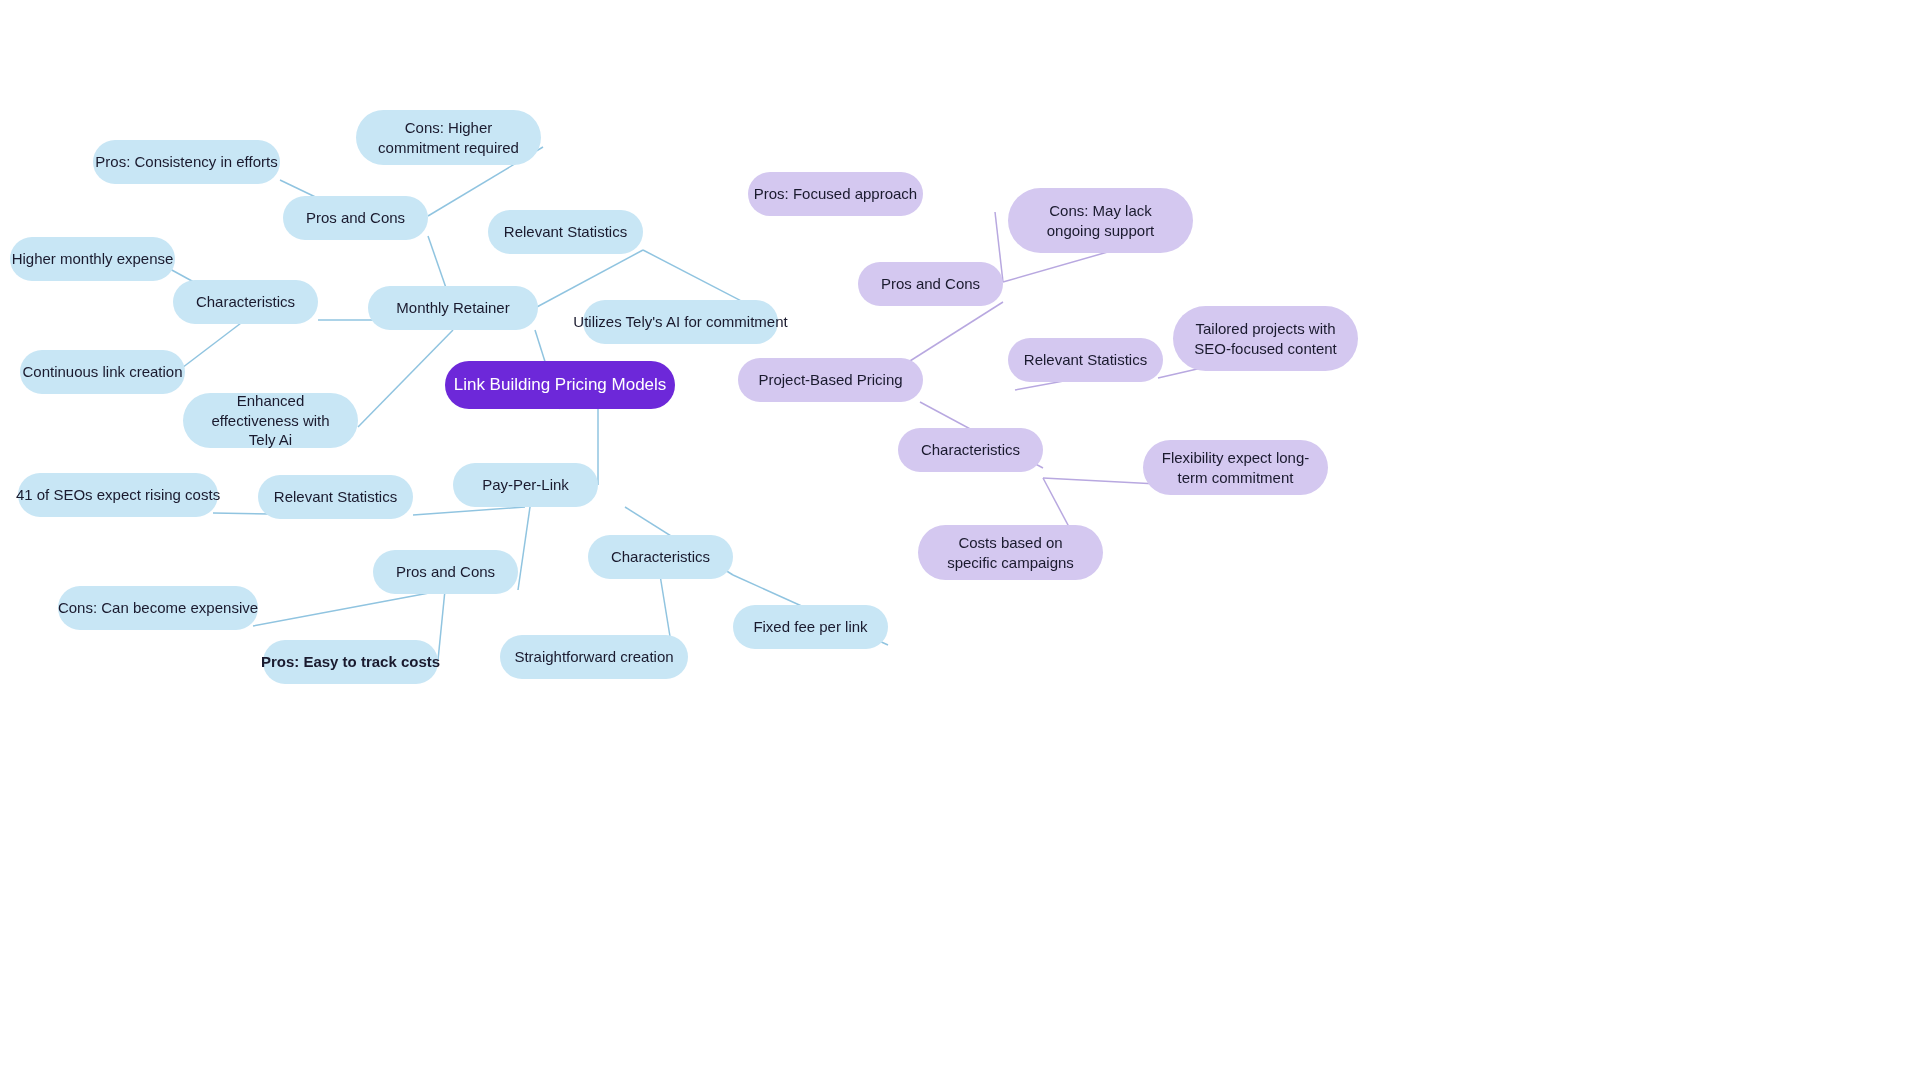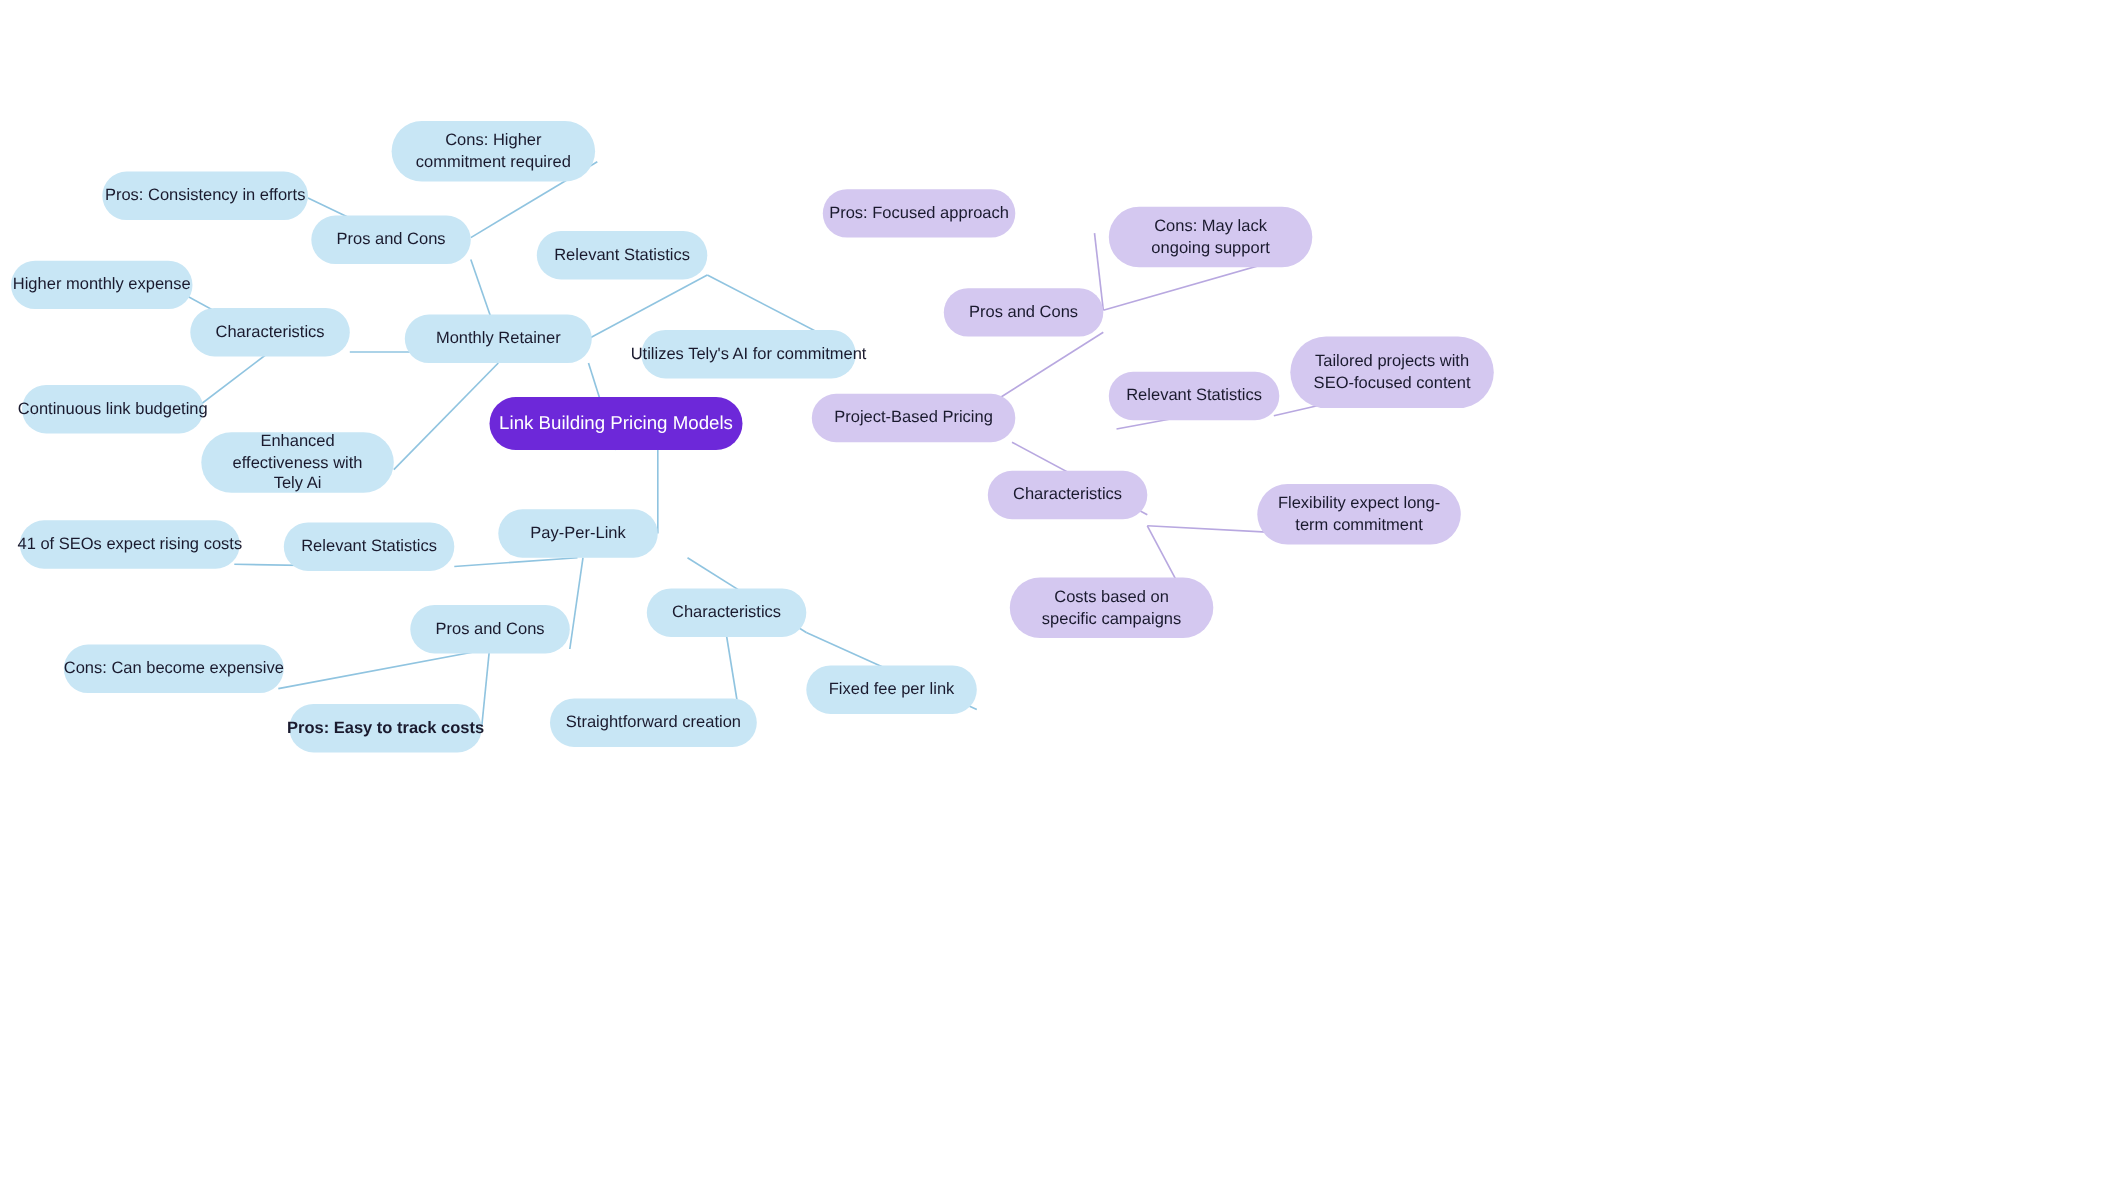--- a/index.html
+++ b/index.html
@@ -123,25 +123,25 @@
 <div class="node node-blue" style="left:283px; top:196px; width:145px; height:40px;">Pros and Cons</div>
 
 <div class="node node-blue" style="left:173px; top:280px; width:145px; height:40px;">Characteristics</div>
 
 <div class="node node-blue" style="left:488px; top:210px; width:155px; height:40px;">Relevant Statistics</div>
 
 <div class="node node-blue multiline" style="left:183px; top:393px; width:175px; height:55px;">Enhanced effectiveness with Tely Ai</div>
 
 <div class="node node-blue multiline" style="left:356px; top:110px; width:185px; height:55px;">Cons: Higher commitment required</div>
 
-<div class="node node-blue" style="left:93px; top:140px; width:187px; height:40px;margin-top:16px;">Pros: Consistency in efforts</div>
+<div class="node node-blue" style="left:93px; top:140px; width:187px; height:40px;">Pros: Consistency in efforts</div>
 
 <div class="node node-blue" style="left:10px; top:237px; width:165px; height:41px;">Higher monthly expense</div>
 
-<div class="node node-blue" style="left:20px; top:350px; width:165px; height:40px;">Continuous link budgeting</div>
+<div class="node node-blue" style="left:20px; top:350px; width:165px; height:40px;">Continuous link creation</div>
 
 <div class="node node-blue" style="left:583px; top:300px; width:195px; height:40px;">Utilizes Tely's AI for commitment</div>
 
 <div class="node node-blue" style="left:453px; top:463px; width:145px; height:44px;">Pay-Per-Link</div>
 
 <div class="node node-blue" style="left:373px; top:550px; width:145px; height:40px;">Pros and Cons</div>
 
 <div class="node node-blue" style="left:588px; top:535px; width:145px; height:40px;">Characteristics</div>
 
 <div class="node node-blue" style="left:258px; top:475px; width:155px; height:40px;">Relevant Statistics</div>
@@ -159,19 +159,19 @@
 <div class="node node-purple" style="left:738px; top:358px; width:185px; height:44px;">Project-Based Pricing</div>
 
 <div class="node node-purple" style="left:858px; top:262px; width:145px; height:40px;">Pros and Cons</div>
 
 <div class="node node-purple" style="left:898px; top:428px; width:145px; height:40px;">Characteristics</div>
 
 <div class="node node-purple" style="left:1008px; top:338px; width:155px; height:40px;">Relevant Statistics</div>
 
 <div class="node node-purple" style="left:748px; top:172px; width:175px; height:40px;">Pros: Focused approach</div>
 
-<div class="node node-purple multiline" style="left:1008px; top:188px; width:185px; height:55px;">Cons: May lack ongoing support</div>
+<div class="node node-purple multiline" style="left:1008px; top:188px; width:185px; height:65px;">Cons: May lack ongoing support</div>
 
 <div class="node node-purple multiline" style="left:1173px; top:306px; width:185px; height:65px;">Tailored projects with SEO-focused content</div>
 
 <div class="node node-purple multiline" style="left:1143px; top:440px; width:185px; height:55px;">Flexibility expect long-term commitment</div>
 
 <div class="node node-purple multiline" style="left:918px; top:525px; width:185px; height:55px;">Costs based on specific campaigns</div>
 
 </body></html>

